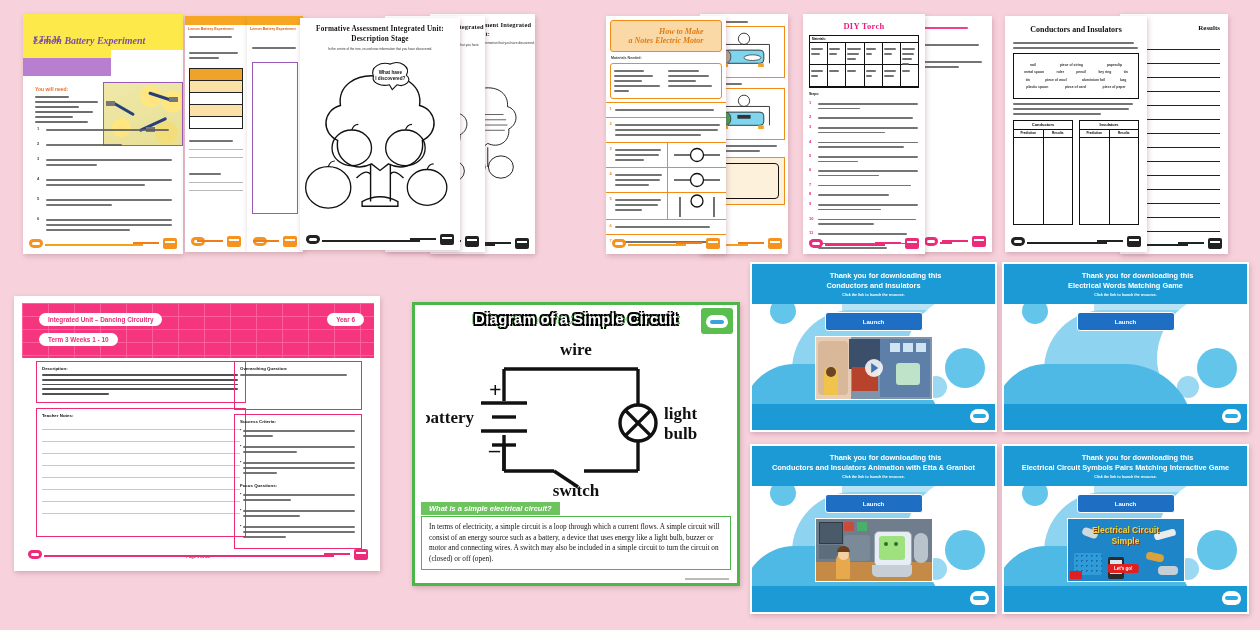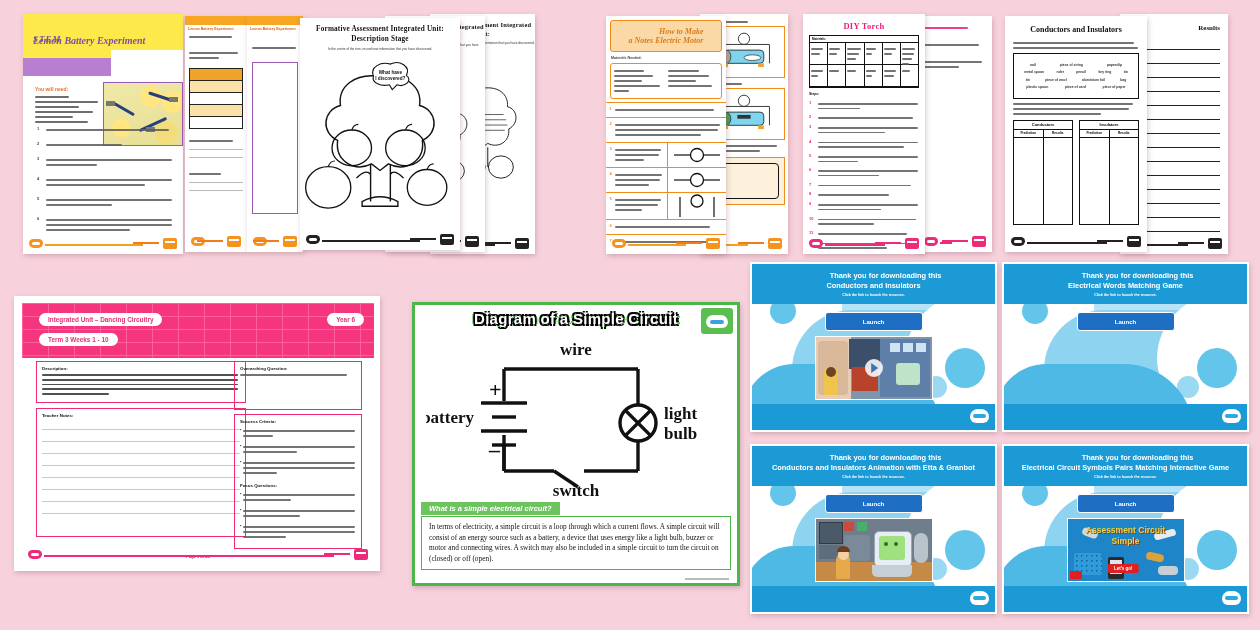--- a/index.html
+++ b/index.html
@@ -1035,21 +1035,21 @@
         <div style="position:absolute;inset:0;background:#1e86c8;"></div>
         <div style="position:absolute;left:6px;top:34px;width:28px;height:22px;background:#2f9bd8;border-radius:2px;"></div>
         <div style="position:absolute;left:6px;top:34px;width:28px;height:22px;
              background-image:radial-gradient(#1a6fa8 1px,transparent 1px);background-size:5px 5px;"></div>
         <div style="position:absolute;left:40px;top:38px;width:16px;height:22px;background:#2a2a2a;border-radius:2px;"></div>
         <div style="position:absolute;left:42px;top:41px;width:12px;height:14px;background:#d8e6f0;"></div>
         <div style="position:absolute;right:8px;top:12px;width:22px;height:7px;background:#e8ecef;border-radius:3px;transform:rotate(-15deg);"></div>
         <div style="position:absolute;right:20px;top:34px;width:18px;height:8px;background:#d9a23c;border-radius:4px;transform:rotate(12deg);"></div>
         <div style="position:absolute;left:14px;top:10px;width:16px;height:8px;background:#d0d8de;border-radius:4px;transform:rotate(20deg);"></div>
         <div style="position:absolute;right:6px;bottom:6px;width:20px;height:9px;background:#c6cfd6;border-radius:4px;"></div>
-        <div style="position:absolute;left:0;right:0;top:10%;text-align:center;font:900 8.5px 'Liberation Sans',sans-serif;color:#f2d23a;text-shadow:1px 1px 0 #8a3a10;">Assessment Circuit</div>
+        <div style="position:absolute;left:0;right:0;top:10%;text-align:center;font:900 8.5px 'Liberation Sans',sans-serif;color:#f2d23a;text-shadow:1px 1px 0 #8a3a10;">Electrical Circuit</div>
         <div style="position:absolute;left:0;right:0;top:28%;text-align:center;font:900 8.5px 'Liberation Sans',sans-serif;color:#f2d23a;text-shadow:1px 1px 0 #8a3a10;">Simple</div>
         <div style="position:absolute;left:48%;bottom:8px;transform:translateX(-50%);background:#e02020;color:#fff;font:900 4.5px sans-serif;padding:2px 6px;border-radius:2px;">Let's go!</div>
         <div style="position:absolute;left:2px;bottom:2px;width:12px;height:8px;background:#e02020;"></div>
       </div>
     </div>
     <div class="bot">
         <div class="tw"></div>
       </div>
   </div>
 

